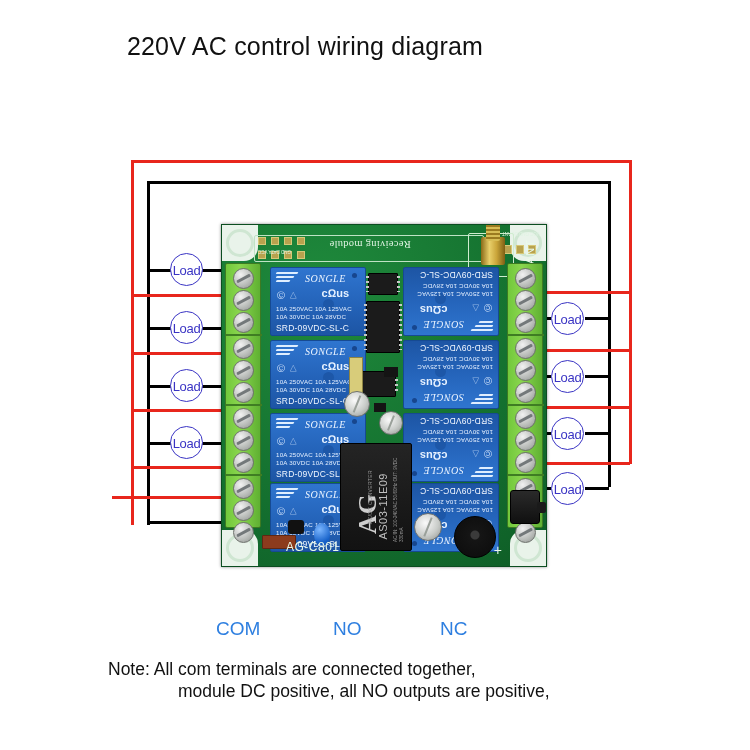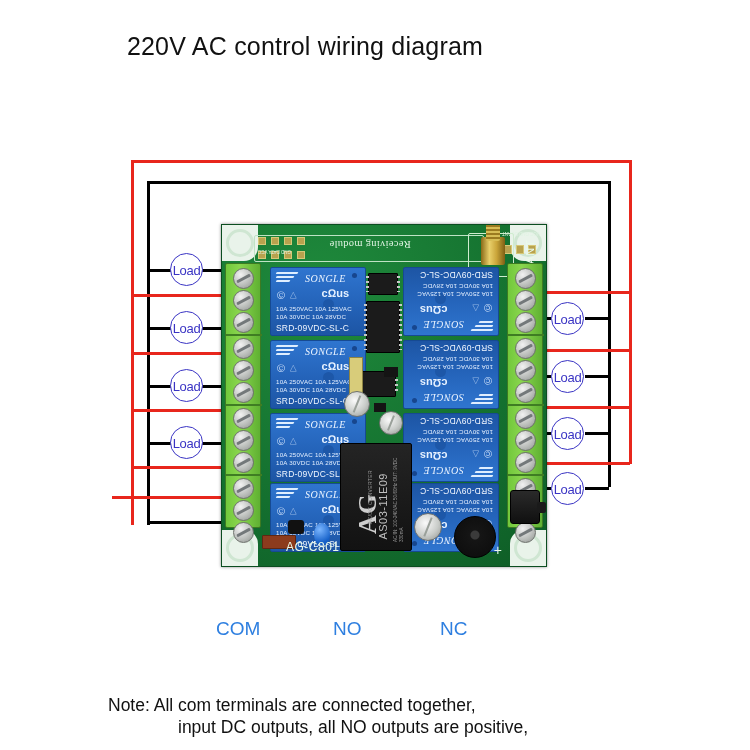--- a/index.html
+++ b/index.html
@@ -25,21 +25,21 @@
     position:absolute;top:618px;font-size:19px;color:#2e7fe0;
   }
   #lbl-com{left:216px;}
   #lbl-no{left:333px;}
   #lbl-nc{left:440px;}
   .note{
     position:absolute;left:108px;top:658px;width:560px;
     font-size:17.5px;color:#111;line-height:22px;
   }
   .note .l2,.note .l3{display:block;padding-left:70px;}
-  .note .l1{display:block;margin-top:36px;}
+  .note .l1{display:block;}
 
   
   .w{position:absolute;}
   .wh{height:3px;}            
   .wv{width:3px;}             
   .red{background:#e8261c;}
   .blk{background:#000000;}
   .dot{position:absolute;border-radius:50%;}
   .dot-red{background:#e8261c;width:15px;height:15px;}
   .dot-blk{background:#000000;width:15px;height:15px;}
@@ -543,16 +543,16 @@
     <div class="plus">+</div>
   </div>
 
 
   <div class="term-label" id="lbl-com">COM</div>
   <div class="term-label" id="lbl-no">NO</div>
   <div class="term-label" id="lbl-nc">NC</div>
 
   <div class="note">
     <span class="l1">Note: All com terminals are connected together,</span>
-    <span class="l2">input DC outputs, all NO outputs are positive,</span>
+    <span class="l2">module DC positive, all NO outputs are positive,</span>
   </div>
 
 </div>
 
 </body></html>

